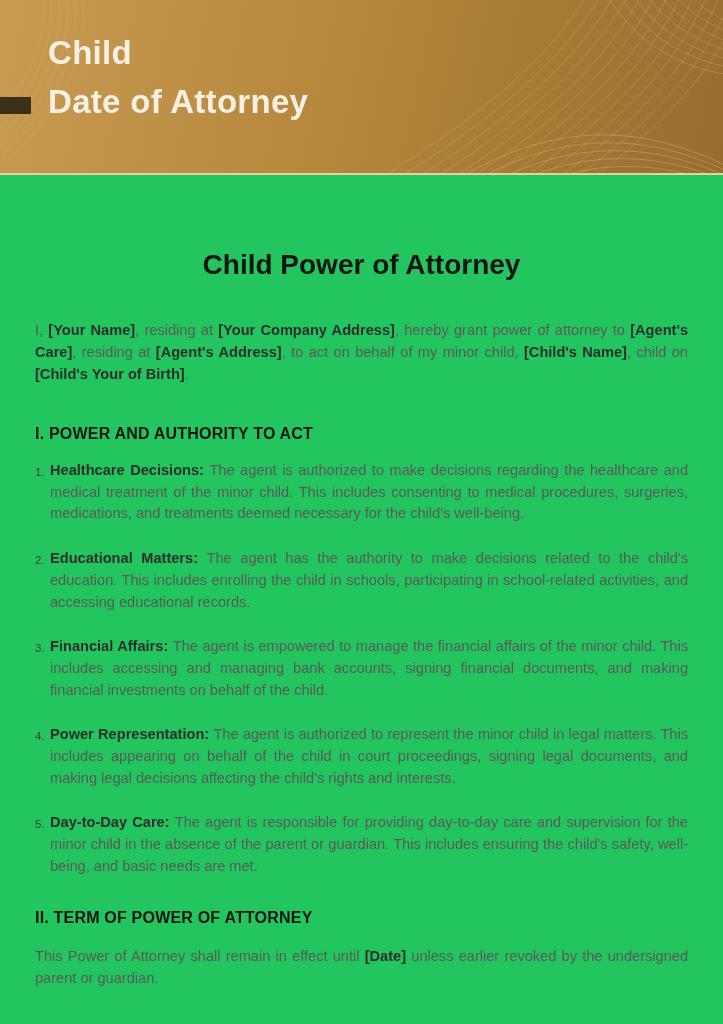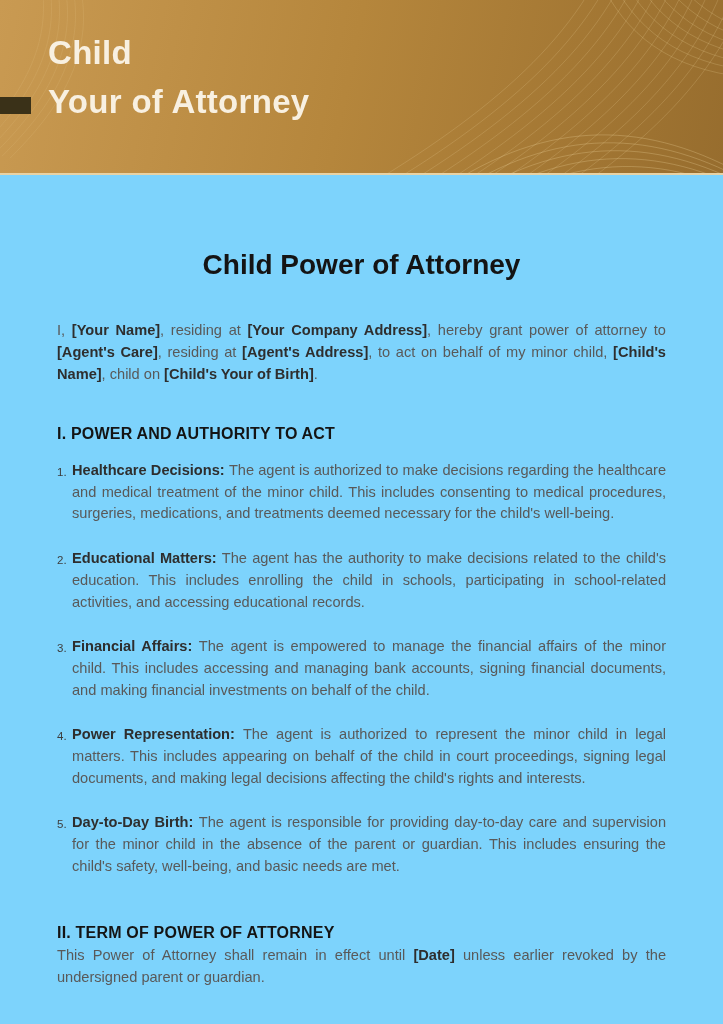--- a/index.html
+++ b/index.html
@@ -14,21 +14,21 @@
     --heading-text:#141414;
   }
   *{box-sizing:border-box;margin:0;padding:0;}
   html,body{background:#ffffff;}
   body{font-family:"Liberation Sans", sans-serif;}
   .page{
     position:relative;
     width:723px;
     height:1024px;
     margin:0 auto;
-    background:#7dd3fc;
+    background:#22c55e;
     overflow:hidden;
   }
   
   .banner{
     position:relative;
     width:100%;
     height:175px;
     background:linear-gradient(102deg, var(--banner-left) 0%, var(--banner-mid) 48%, var(--banner-right) 100%);
     border-bottom:2px solid #e8d2a4;
     overflow:hidden;
@@ -53,21 +53,21 @@
     top:28px;
     font-size:33px;
     line-height:49px;
     font-weight:bold;
     color:var(--title-text);
     letter-spacing:0.3px;
   }
   .banner-title span{display:block;}
   
   .doc{
-    padding:0 57px;
+    padding:0 35px;
     color:var(--body-text);
   }
   .doc-title{
     padding-top:74px;
     text-align:center;
     font-size:28px;
     line-height:32px;
     font-weight:bold;
     color:var(--heading-text);
   }
@@ -102,23 +102,24 @@
     text-align:justify;
   }
   .items .num{
     position:absolute;
     left:0;
     top:2px;
     font-size:11.5px;
     color:#3d3d3d;
   }
   .sec2{
-    margin-top:43px;
+    margin-top:28px;
   }
   .term{
+    margin-top:16px;
     font-size:14.6px;
     line-height:22px;
     text-align:justify;
   }
 </style>
 </head>
 <body>
 
 <div class="page">
 
@@ -170,37 +171,37 @@
           <use href="#wD" transform="translate(8,2)"></use>
           <use href="#wD" transform="translate(16,4)"></use>
         <use href="#wD" transform="translate(24,6)"></use>
           <use href="#wD" transform="translate(32,8)"></use>
         <use href="#wD" transform="translate(40,10)"></use>
       </g>
     </svg>
     <span class="tab"></span>
     <h1 class="banner-title">
       <span>Child</span>
-      <span>Your of Attorney</span>
+      <span>Date of Attorney</span>
     </h1>
   </header>
 
   <main class="doc">
     <h2 class="doc-title">Child Power of Attorney</h2>
 
     <p class="intro"><span>I, </span><b>[Your Name]</b><span>, residing at </span><b>[Your Company Address]</b><span>, hereby grant power of attorney to </span><b>[Agent's Care]</b><span>, residing at </span><b>[Agent's Address]</b><span>, to act on behalf of my minor child, </span><b>[Child's Name]</b><span>, child on </span><b>[Child's Your of Birth]</b><span>.</span></p>
 
     <h3 class="sec">I. POWER AND AUTHORITY TO ACT</h3>
 
     <ol class="items">
         <li><span class="num">1.</span><b>Healthcare Decisions: </b><span>The agent is authorized to make decisions regarding the healthcare and medical treatment of the minor child. This includes consenting to medical procedures, surgeries, medications, and treatments deemed necessary for the child's well-being.</span></li>
         <li><span class="num">2.</span><b>Educational Matters: </b><span>The agent has the authority to make decisions related to the child's education. This includes enrolling the child in schools, participating in school-related activities, and accessing educational records.</span></li>
         <li><span class="num">3.</span><b>Financial Affairs: </b><span>The agent is empowered to manage the financial affairs of the minor child. This includes accessing and managing bank accounts, signing financial documents, and making financial investments on behalf of the child.</span></li>
         <li><span class="num">4.</span><b>Power Representation: </b><span>The agent is authorized to represent the minor child in legal matters. This includes appearing on behalf of the child in court proceedings, signing legal documents, and making legal decisions affecting the child's rights and interests.</span></li>
-        <li><span class="num">5.</span><b>Day-to-Day Birth: </b><span>The agent is responsible for providing day-to-day care and supervision for the minor child in the absence of the parent or guardian. This includes ensuring the child's safety, well-being, and basic needs are met.</span></li>
+        <li><span class="num">5.</span><b>Day-to-Day Care: </b><span>The agent is responsible for providing day-to-day care and supervision for the minor child in the absence of the parent or guardian. This includes ensuring the child's safety, well-being, and basic needs are met.</span></li>
       </ol>
 
     <h3 class="sec sec2">II. TERM OF POWER OF ATTORNEY</h3>
 
     <p class="term"><span>This Power of Attorney shall remain in effect until </span><b>[Date]</b><span> unless earlier revoked by the undersigned parent or guardian.</span></p>
   </main>
 
 </div>
 
 </body></html>

